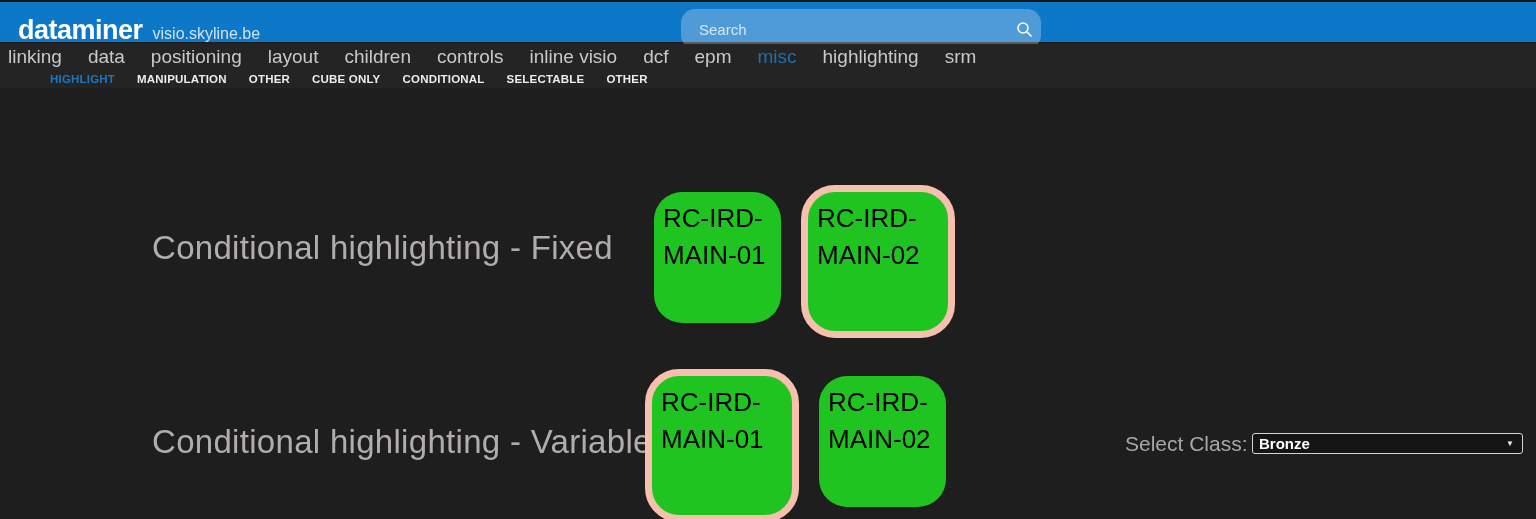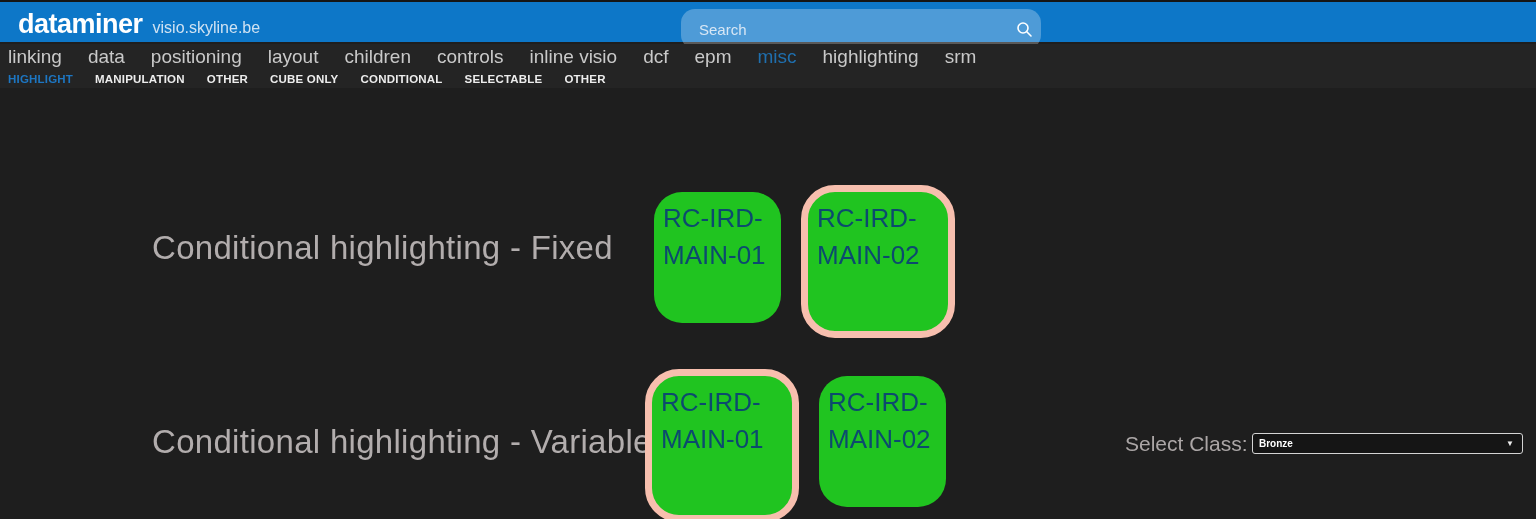--- a/index.html
+++ b/index.html
@@ -10,21 +10,21 @@
     font-family:"Liberation Sans", sans-serif;
     -webkit-font-smoothing:antialiased;
   }
 
   
   .header {
     position:absolute; top:0; left:0; right:0; height:42px;
     background:#0d77c8; border-top:2px solid #151515;
     display:flex; align-items:center;
   }
-  .logo-wrap { position:absolute; left:18px; top:0; height:42px; display:flex; align-items:baseline; padding-top:7px; }
+  .logo-wrap { position:absolute; left:18px; top:0; height:42px; display:flex; align-items:baseline; padding-top:13px; }
   .logo { font-size:27px; font-weight:700; color:#ffffff; letter-spacing:-0.5px; line-height:30px; }
   .domain { margin-left:10px; font-size:16px; color:#cfe2f2; font-weight:400; }
 
   .search-pill {
     position:absolute; left:681px; top:7px; width:360px; height:40px;
     background:rgba(255,255,255,0.27); border-radius:14px;
     display:flex; align-items:center;
   }
   .search-input {
     flex:1; height:100%; background:transparent; border:none; outline:none;
@@ -38,57 +38,57 @@
   
   .nav {
     position:absolute; top:44px; left:0; right:0; height:44px;
     background:#242424; padding:2px 0 0 8px;
   }
   .nav-row1 { display:flex; column-gap:26px; height:24px; }
   .nav-item { font-size:19px; color:#c9c9c9; cursor:pointer; white-space:nowrap; }
   .nav-item.active { color:#1f6fae; }
   .nav-row2 { display:flex; column-gap:22px; align-items:center; height:18px; margin-top:0px; }
   .subnav-item { font-size:11.5px; font-weight:700; color:#ededed; cursor:pointer; letter-spacing:0.2px; white-space:nowrap; }
-  .subnav-item.active { color:#1d76c2; }
+  .subnav-item.active { color:#1d76c2;margin-left:42px; }
 
   
   .section-title {
     position:absolute; left:152px;
     font-size:33px; font-weight:300; color:#b2adad; letter-spacing:0.3px;
   }
   #title-fixed    { top:229px; }
   #title-variable { top:423px; }
 
   
   .tile-row { position:absolute; display:flex; column-gap:27px; align-items:flex-start; }
   #tile-row-fixed    { left:654px; top:192px; }
   #tile-row-variable { left:652px; top:376px; }
   .tile {
     width:127px; height:131px; border-radius:28px;
     background:#20c420; cursor:pointer;
     padding:8px 4px 0 9px;
-    font-size:26px; line-height:37px; color:#0c4a6e;
+    font-size:26px; line-height:37px; color:#000000;
     overflow:hidden; word-wrap:break-word;
   }
   .tile.highlighted {
     box-sizing:content-box;
     border:7px solid #f7bfae; border-radius:34px; margin:-7px;
   }
 
   
   .select-label {
     position:absolute; left:1125px; top:432px;
     font-size:21px; font-weight:300; color:#aba6a6;
   }
   .class-dropdown {
     position:absolute; left:1252px; top:433px; width:271px; height:21px;
     background:#151515; border:1px solid #d4d4d4; border-radius:3px;
     display:flex; align-items:center; cursor:pointer;
   }
-  .class-dropdown .value { flex:1; padding-left:6px; font-size:10px; font-weight:600; color:#ffffff; }
+  .class-dropdown .value { flex:1; padding-left:6px; font-size:15px; font-weight:600; color:#ffffff; }
   .class-dropdown .chev { padding-right:8px; font-size:8px; color:#ececec; line-height:1; }
 </style>
 </head>
 <body>
 
 <div class="header">
   <div class="logo-wrap">
     <span class="logo">dataminer</span>
     <span class="domain">visio.skyline.be</span>
   </div>

